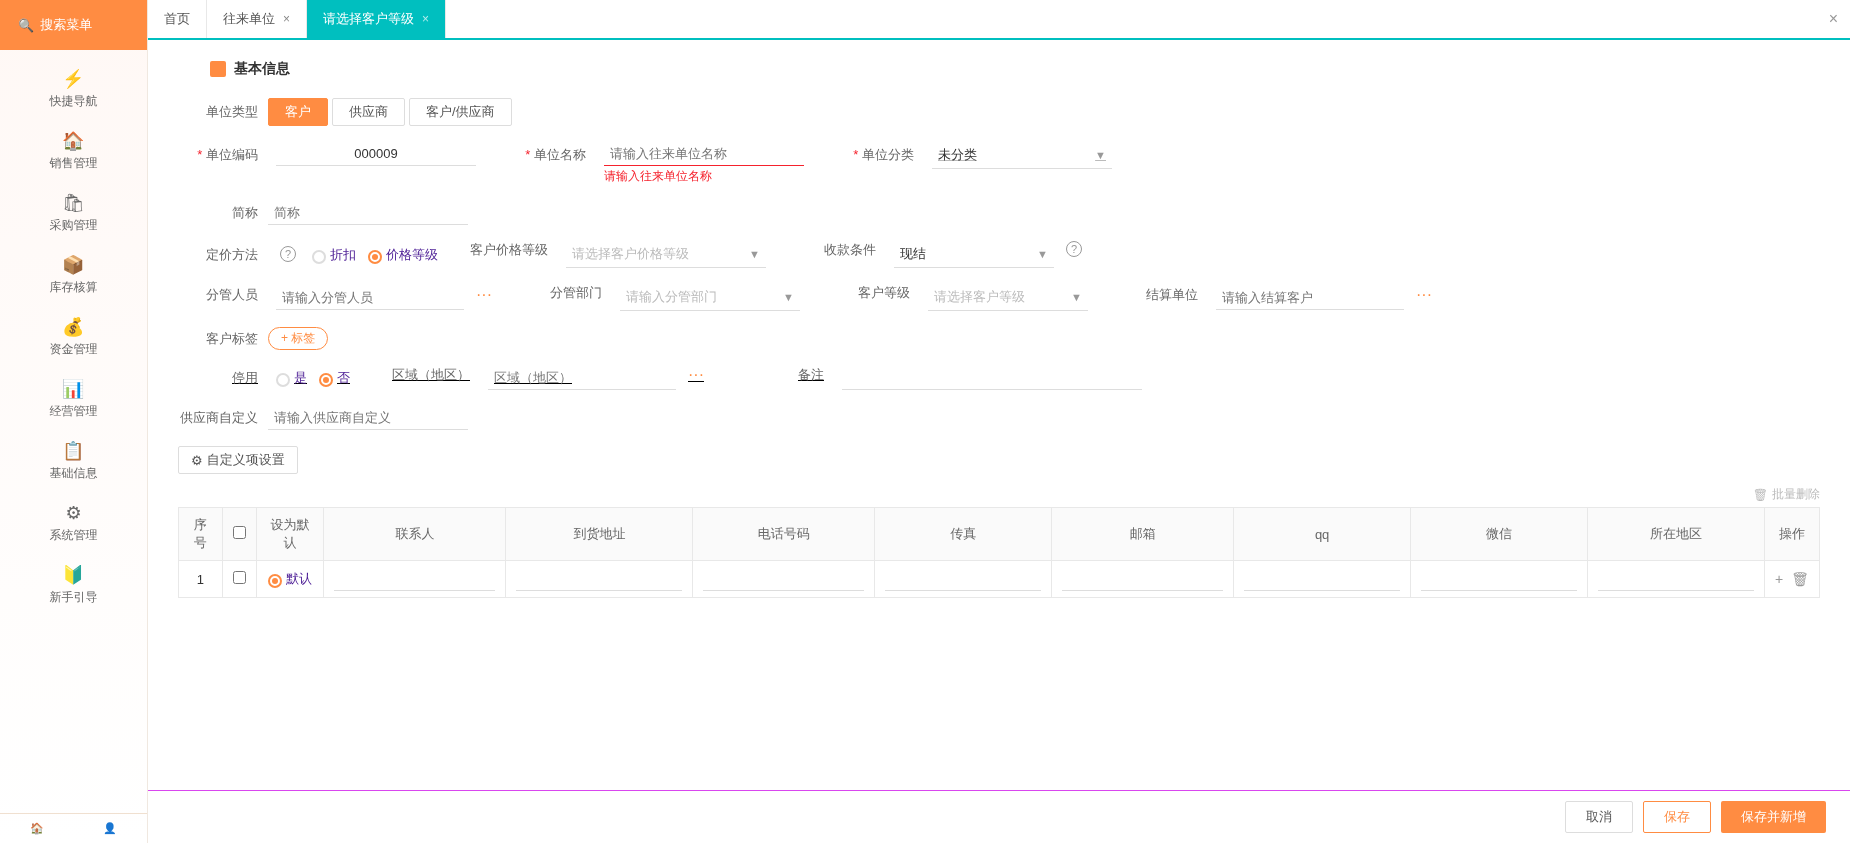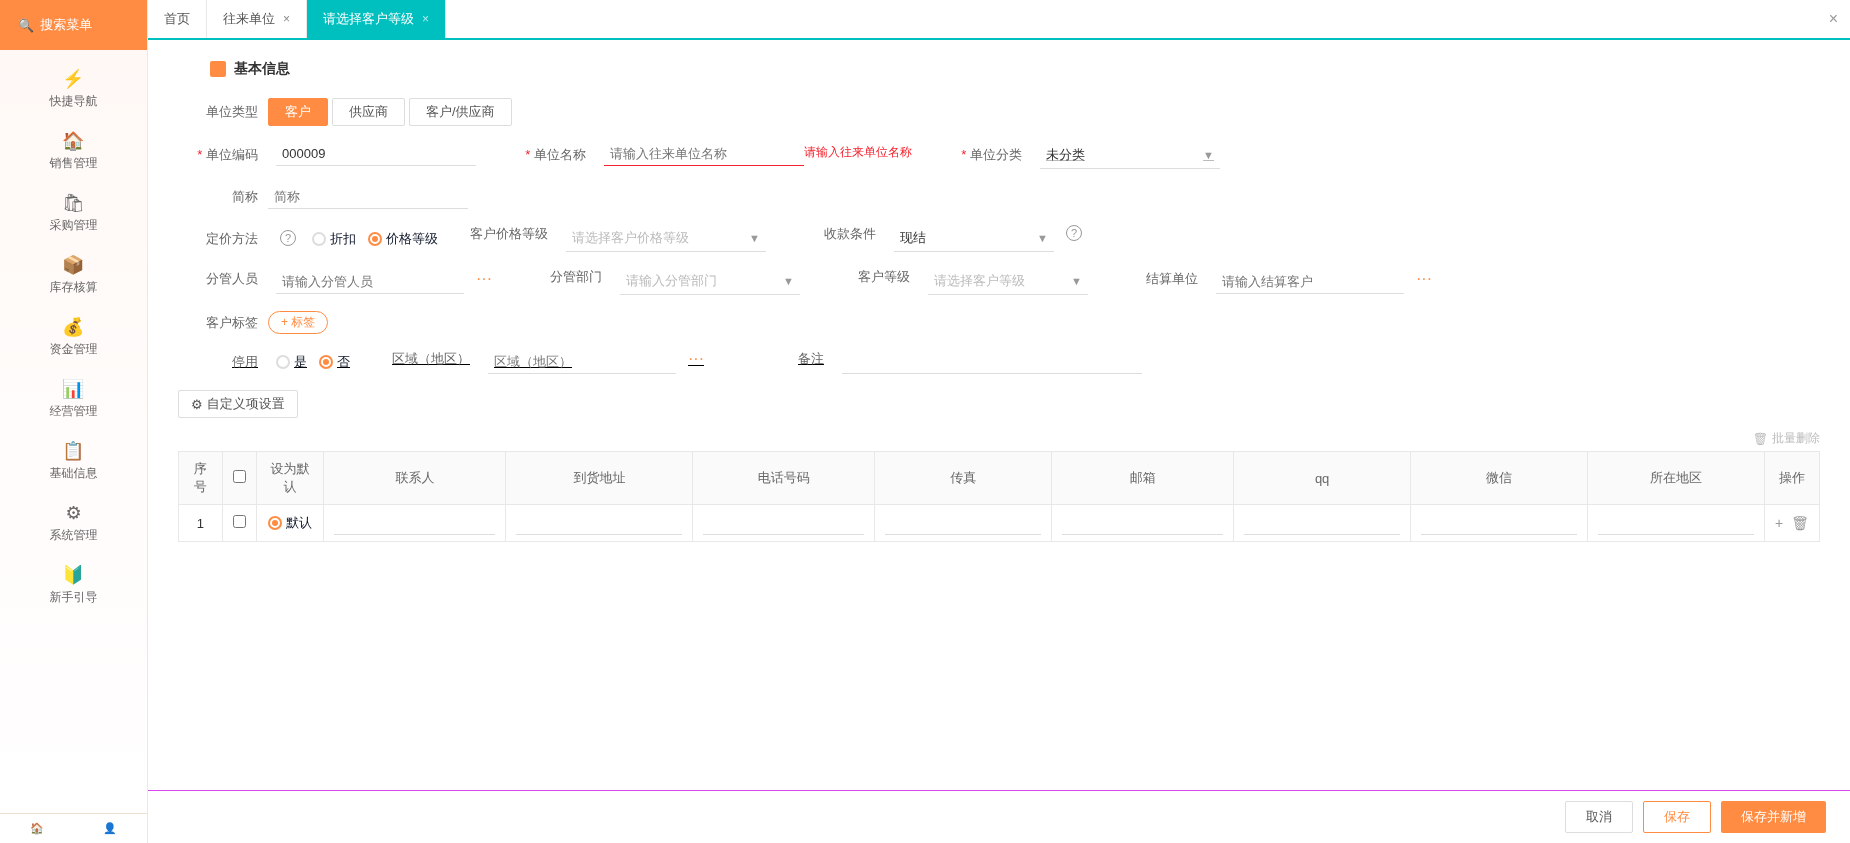--- a/index.html
+++ b/index.html
@@ -169,21 +169,21 @@
     }
 
     .field-item {
       display: flex;
       align-items: flex-start;
       gap: 8px;
     }
 
     .input-wrap {
       display: flex;
-      flex-direction: row;
+      flex-direction: column;
     }
 
     input[type="text"], .fake-input {
       border: none;
       border-bottom: 1px solid #ddd;
       padding: 4px 6px;
       font-size: 13px;
       color: #333;
       outline: none;
       background: transparent;
@@ -209,25 +209,25 @@
     .select-wrap .val { color: #333; }
     .select-wrap .arrow { margin-left: auto; font-size: 11px; color: #999; }
 
     .radio-group {
       display: flex;
       align-items: center;
       gap: 12px;
     }
     .radio-item {
       display: flex;
-      align-items: center;
+      align-items: flex-end;
       gap: 4px;
       cursor: pointer;
       font-size: 13px;
-      color: #0f172a;
+      color: #4c1d95;
     }
     .radio-circle {
       width: 14px;
       height: 14px;
       border-radius: 50%;
       border: 2px solid #ddd;
       display: flex;
       align-items: center;
       justify-content: center;
     }
@@ -457,21 +457,21 @@
       <div class="unit-type-btns">
         <button class="unit-btn active">客户</button>
         <button class="unit-btn">供应商</button>
         <button class="unit-btn">客户/供应商</button>
       </div>
     </div>
 
     <div class="form-row" style="gap:30px; align-items:flex-start;">
       <div class="field-item">
         <span class="form-label required" style="padding-top:4px;">单位编码</span>
-        <input type="text" value="000009" style="min-width: 200px;">
+        <input type="text" value="000009" style="min-width: 200px; text-align: center;">
       </div>
       <div class="field-item">
         <span class="form-label required" style="padding-top:4px;">单位名称</span>
         <div class="input-wrap">
           <input type="text" class="error" style="min-width: 200px; border-bottom-color: rgb(245, 34, 45);" placeholder="请输入往来单位名称">
           <span class="error-msg">请输入往来单位名称</span>
         </div>
       </div>
       <div class="field-item">
         <span class="form-label required" style="padding-top:4px;">单位分类</span>
@@ -569,20 +569,24 @@
         <span class="form-label">区域（地区）</span>
         <input type="text" style="min-width: 180px;" placeholder="区域（地区）">
         <span class="more-btn">···</span>
       </div>
       <div class="field-item">
         <span class="form-label">备注</span>
         <input type="text" style="min-width: 300px;">
       </div>
     </div>
 
+    <div class="form-row">
+      <span class="form-label">供应商自定义</span>
+      <input type="text" style="min-width: 200px;" placeholder="请输入供应商自定义">
+    </div>
 
     <button class="custom-settings-btn">
       <span>⚙</span>
       <span>自定义项设置</span>
     </button>
 
     <div class="batch-delete">
       <span>🗑</span>
       <span>批量删除</span>
     </div>

